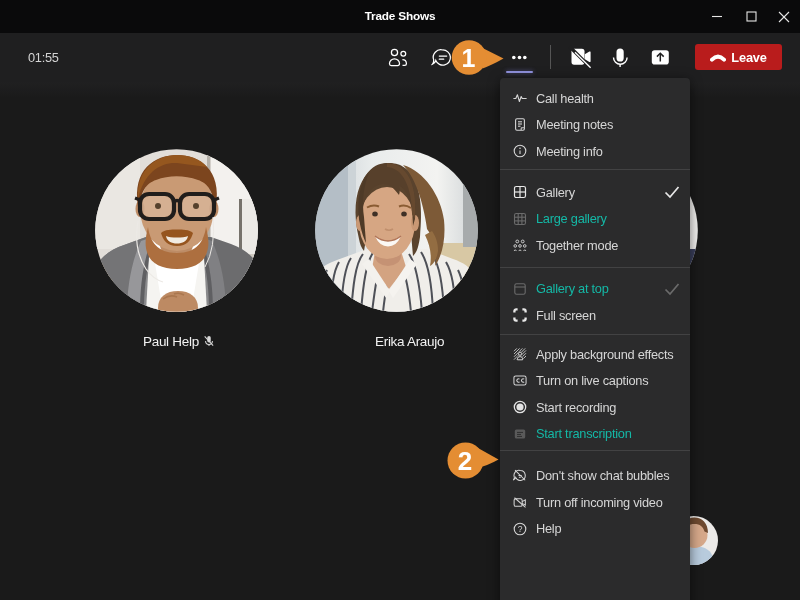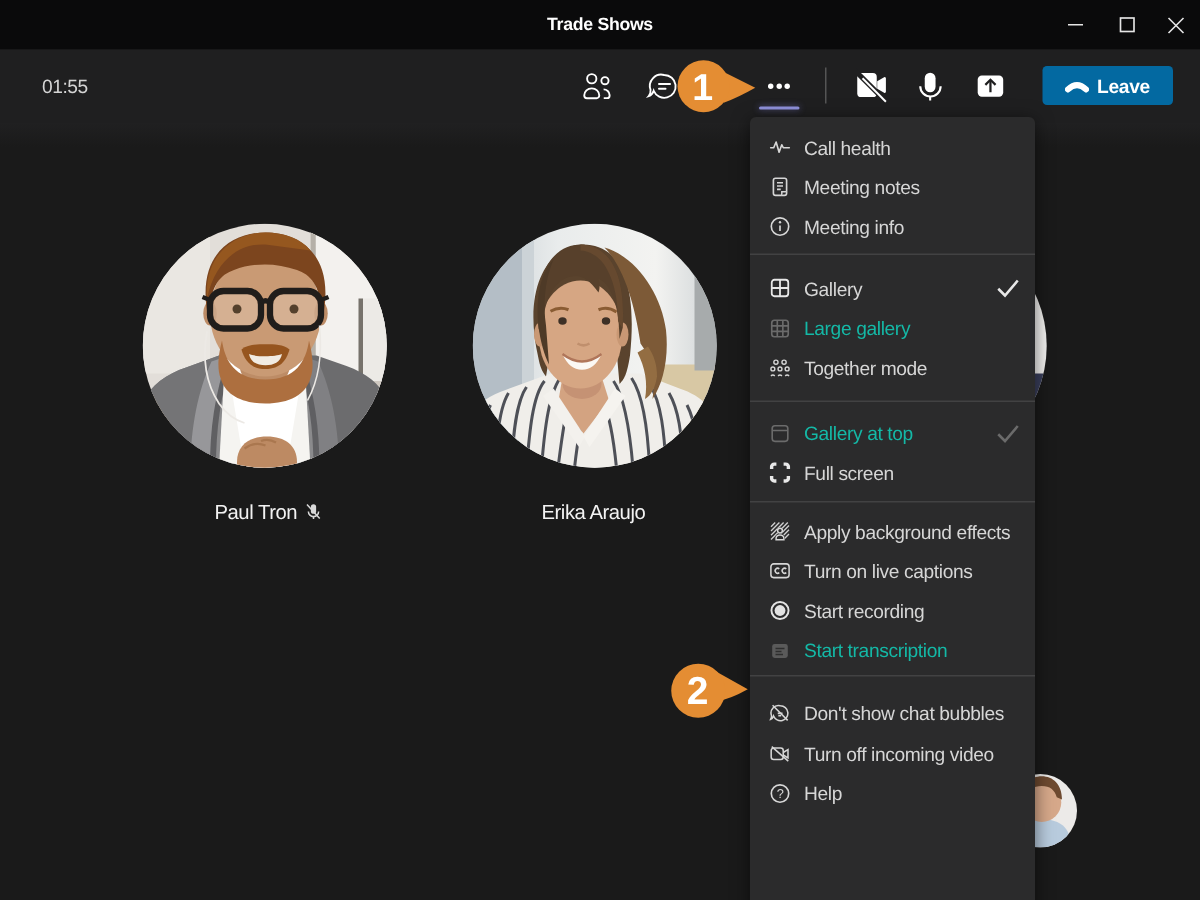--- a/index.html
+++ b/index.html
@@ -86,21 +86,21 @@
       <rect x="267.8" y="8.3" width="17" height="14.2" rx="2.8" fill="#ffffff"></rect>
       <g stroke="#1f1f20" stroke-width="1.5" fill="none">
         <line x1="276.3" y1="19.5" x2="276.3" y2="11.6"></line>
         <path d="M272.9 14.6 l3.4 -3.4 l3.4 3.4"></path>
       </g>
     </g>
   </svg>
 
   <div class="abs" style="left:506px;top:71.2px;width:27px;height:2px;border-radius:1px;background:#9092dd;box-shadow:0 0 4px 0.5px rgba(125,125,215,0.4)"></div>
 
-  <div class="abs" style="left:695px;top:44px;width:87px;height:26px;background:#0369a1;border-radius:3px;display:flex;align-items:center;justify-content:center">
+  <div class="abs" style="left:695px;top:44px;width:87px;height:26px;background:#b91c1c;border-radius:3px;display:flex;align-items:center;justify-content:center">
     <svg width="16" height="9" viewBox="0 0 17 10" style="margin-right:5px">
       <path d="M1.8 7.4 Q8.5 0.8 15.2 7.4" fill="none" stroke="#ffffff" stroke-width="4.4" stroke-linecap="round"></path>
     </svg>
     <span style="color:#ffffff;font-size:12.8px;font-weight:700;letter-spacing:-0.2px">Leave</span>
   </div>
 
   <svg class="abs" style="left:535px;top:149px" width="163" height="163" viewBox="0 0 163 163">
     <defs>
         <clipPath id="c3">
           <circle cx="81.5" cy="81.5" r="81.3"></circle>
@@ -253,30 +253,30 @@
         </clipPath>
       </defs>
     <g clip-path="url(#c4)">
       <rect width="49" height="49" fill="#eceae8"></rect>
       <path d="M6 49 v-5 c0 -9 8 -14 19 -14 c11 0 19 5 19 14 v5 z" fill="#b8cbdd"></path>
       <circle cx="25.5" cy="19" r="13" fill="#d6a88a"></circle>
       <path d="M12 17 c0 -10 6 -15.5 13.5 -15.5 c7.5 0 13.5 5.5 13.5 15.5 l-3.5 -1.5 c-1.5 -5 -4.5 -7.5 -10 -7.5 c-5.5 0 -10 2.5 -11.5 9 z" fill="#6e4a30"></path>
     </g>
   </svg>
 
-  <div class="pname" style="left:143px;top:334px">Paul Tron</div>
+  <div class="pname" style="left:143px;top:334px">Paul Help</div>
   <svg class="abs" style="left:203px;top:334.5px" width="12" height="12" viewBox="0 0 13 13">
     <g stroke="#d8d8d8" stroke-width="1.1" fill="none">
       <rect x="4.6" y="1.2" width="3.8" height="7" rx="1.9" fill="#d8d8d8" stroke="none"></rect>
       <path d="M2.8 6.5 a3.7 3.7 0 0 0 7.4 0"></path>
       <line x1="6.5" y1="10.2" x2="6.5" y2="12"></line>
       <line x1="1.8" y1="1.5" x2="11" y2="11.5"></line>
     </g>
   </svg>
-  <div class="pname" style="left:361px;top:334px">Erika Araujo</div>
+  <div class="pname" style="left:375px;top:334px">Erika Araujo</div>
 
   <div class="abs" id="menu">
     <div class="mi"><span class="ic">
       <svg width="14" height="14" viewBox="0 0 14 14">
             <path d="M0.8 7.5 h2 l1.6 -3.8 2 6.8 1.8 -5 1 2 h4" fill="none" stroke="#d6d6d6" stroke-width="1.1" stroke-linejoin="round" stroke-linecap="round"></path>
           </svg>
         </span>Call health</div>
     <div class="mi"><span class="ic">
       <svg width="14" height="15" viewBox="0 0 14 15">
             <g fill="none" stroke="#d6d6d6" stroke-width="1.1">

